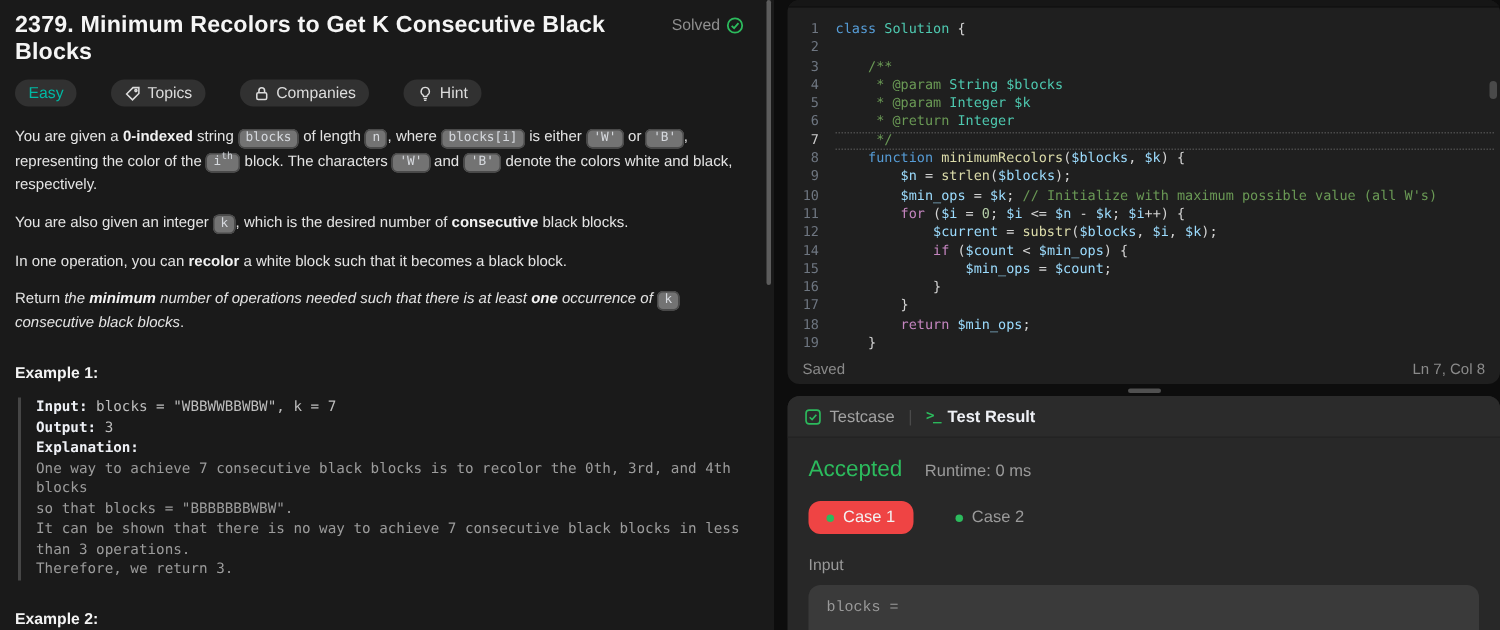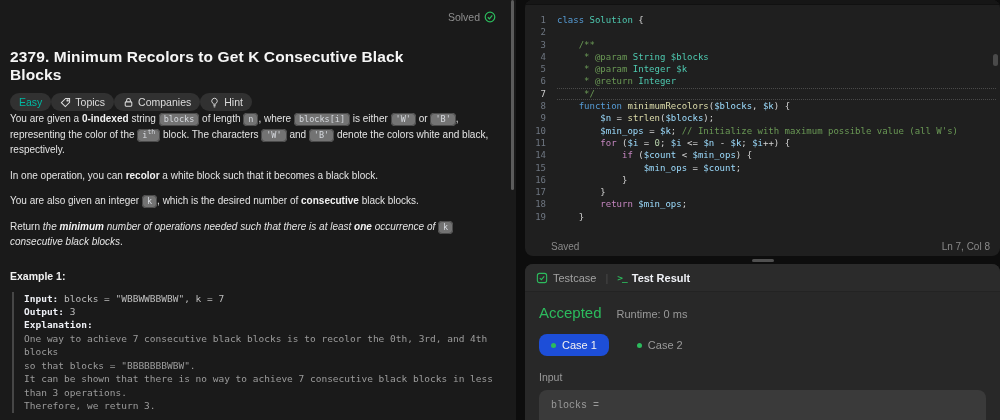--- a/index.html
+++ b/index.html
@@ -4,23 +4,23 @@
 <style>
   * { margin:0; padding:0; box-sizing:border-box; }
   html,body { width:1000px; height:420px; overflow:hidden; }
   body { background:#0d0d0d; font-family:"Liberation Sans", sans-serif; }
   .app { display:flex; width:1000px; height:420px; }
 
   
   .left { width:516px; background:#1a1a1a; padding:8px 14px 0 10px; position:relative; overflow:hidden; }
   .left-scrollbar { position:absolute; right:2px; top:0; width:3px; height:190px; background:#5c5c5c; border-radius:2px; }
   .title-row { display:flex; align-items:flex-start; margin-bottom:9px; }
-  .title { font-size:15.5px; font-weight:bold; color:#f5f5f5; letter-spacing:.1px; flex:1; padding-right:8px;margin-top:40px; }
+  .title { font-size:15.5px; font-weight:bold; color:#f5f5f5; letter-spacing:.1px; flex:1; padding-right:8px; }
   .solved { display:flex; align-items:flex-end; gap:4px; color:#8f8f8f; font-size:10.5px; margin-top:3px; margin-right:6px; white-space:nowrap; }
-  .tags-row { display:flex; gap:0; }
+  .tags-row { display:flex; gap:23px; margin-bottom:13px; }
   .pill { display:inline-flex; align-items:center; gap:4px; background:#313131; border-radius:10px; padding:3px 9px; font-size:10.5px; color:#dcdcdc; cursor:pointer; }
   .pill.easy { color:#00b8a3; }
   .pill svg { display:block; }
 
   .para { font-size:10px; line-height:1.55; color:#e4e4e4; margin-bottom:10px; }
   .seg-b { font-weight:bold; color:#f2f2f2; }
   .seg-i { font-style:italic; }
   .seg-bi { font-style:italic; font-weight:bold; color:#f2f2f2; }
   .chip { font-family:"DejaVu Sans Mono", monospace; font-size:8.5px; background:#737373; border:1px solid #4a4a4a; border-radius:4px; padding:0 4px 1px 4px; color:#d6d9de; white-space:nowrap; }
   .chip sup { font-size:6.5px; }
@@ -42,41 +42,41 @@
   .gutter { width:32px; padding-right:11px; text-align:right; color:#6e7681; flex:none; }
   .code-row.active .gutter { color:#cccccc; }
   .code-text { flex:1; white-space:pre; position:relative; color:#d4d4d4; }
   .code-row.active .code-text::before, .code-row.active .code-text::after { content:""; position:absolute; left:0; right:4px; border-top:1px dotted #4a4a4a; }
   .code-row.active .code-text::before { top:0; }
   .code-row.active .code-text::after { bottom:0; }
   .tk-k { color:#569cd6; } .tk-c { color:#c586c0; } .tk-t { color:#4ec9b0; }
   .tk-cm { color:#6a9955; } .tk-cmt { color:#4ec9b0; } .tk-v { color:#9cdcfe; }
   .tk-f { color:#dcdcaa; } .tk-n { color:#b5cea8; } .tk-s { color:#ce9178; } .tk-p { color:#d4d4d4; }
   .editor-scrollthumb { position:absolute; right:2px; top:54px; width:5px; height:12px; background:#4a4a4a; border-radius:3px; }
-  .statusbar { position:absolute; bottom:4px; left:26px; right:10px; display:flex; justify-content:space-between; font-size:10px; color:#8a8a8a; }
+  .statusbar { position:absolute; bottom:4px; left:10px; right:10px; display:flex; justify-content:space-between; font-size:10px; color:#8a8a8a; }
 
   
   .gap { height:8px; display:flex; align-items:center; justify-content:center; }
   .handle { width:22px; height:3px; border-radius:2px; background:#505050; cursor:row-resize; }
 
   
   .tc { flex:1; background:#282828; border-radius:8px 8px 0 0; overflow:hidden; display:flex; flex-direction:column; }
   .tc-header { height:28px; background:#2b2b2b; border-bottom:1px solid #232323; display:flex; align-items:center; padding:0 11px; flex:none; }
   .tc-tab { display:flex; align-items:center; gap:5px; font-size:11px; cursor:pointer; }
   .tc-tab.inactive { color:#a3a3a3; }
   .tc-tab.active { color:#eff1f6; font-weight:bold; }
   .tc-sep { color:#4a4a4a; margin:0 9px; font-size:11px; }
   .term-icon { font-family:"DejaVu Sans Mono", monospace; font-size:9.5px; font-weight:bold; color:#2cbb5d; letter-spacing:-1px; }
   .tc-body { padding:12px 14px 0 14px; }
   .result-row { display:flex; align-items:baseline; gap:15px; }
   .accepted { font-size:15px; font-weight:500; color:#2cbb5d; }
   .runtime { font-size:11px; color:#9a9a9a; }
   .case-row { display:flex; align-items:center; gap:16px; margin-top:13px; }
   .case-pill { display:flex; align-items:center; gap:6px; font-size:11px; color:#9a9a9a; padding:5px 12px; border-radius:8px; cursor:pointer; }
-  .case-pill.active { background:#1d4ed8; color:#f2f2f2; font-weight:500; }
+  .case-pill.active { background:#ef4444; color:#f2f2f2; font-weight:500; }
   .case-dot { width:5px; height:5px; border-radius:50%; background:#2cbb5d; }
   .input-label { font-size:10.5px; color:#9a9a9a; margin-top:15px; }
   .input-box { margin-top:7px; background:#3a3a3a; border-radius:8px; padding:10px 12px; height:64px; cursor:text; }
   .input-field-name { font-family:Liberation Mono, monospace; font-size:10px; color:#9a9a9a; }
   .input-field-value { font-family:"DejaVu Sans Mono", monospace; font-size:12.5px; font-weight:bold; color:#f5f5f5; margin-top:7px; }
 </style>
 </head>
 <body>
 
 <div class="app">
@@ -115,22 +115,22 @@
         <svg width="11" height="11" viewBox="0 0 14 14" fill="none" stroke="#dcdcdc" stroke-width="1.2">
             <path d="M7 1.6 a3.5 3.5 0 0 1 2.1 6.3 c-.5.4-.7.8-.7 1.3 h-2.8 c0-.5-.2-.9-.7-1.3 A3.5 3.5 0 0 1 7 1.6 Z"></path>
             <path d="M5.6 11 h2.8 M6 12.6 h2"></path>
           </svg>
         <span>Hint</span>
       </span>
     </div>
 
     <div>
         <div class="para"><span class="seg-p">You are given a </span><span class="seg-b">0-indexed</span><span class="seg-p"> string </span><code class="chip">blocks</code><span class="seg-p"> of length </span><code class="chip">n</code><span class="seg-p">, where </span><code class="chip">blocks[i]</code><span class="seg-p"> is either </span><code class="chip">'W'</code><span class="seg-p"> or </span><code class="chip">'B'</code><span class="seg-p">, representing the color of the </span><code class="chip">i<sup>th</sup></code><span class="seg-p"> block. The characters </span><code class="chip">'W'</code><span class="seg-p"> and </span><code class="chip">'B'</code><span class="seg-p"> denote the colors white and black, respectively.</span></div>
+        <div class="para"><span class="seg-p">You are also given an integer </span><code class="chip">k</code><span class="seg-p">, which is the desired number of </span><span class="seg-b">consecutive</span><span class="seg-p"> black blocks.</span></div>
         <div class="para"><span class="seg-p">In one operation, you can </span><span class="seg-b">recolor</span><span class="seg-p"> a white block such that it becomes a black block.</span></div>
-        <div class="para"><span class="seg-p">You are also given an integer </span><code class="chip">k</code><span class="seg-p">, which is the desired number of </span><span class="seg-b">consecutive</span><span class="seg-p"> black blocks.</span></div>
         <div class="para"><span class="seg-p">Return </span><span class="seg-i">the </span><span class="seg-bi">minimum</span><span class="seg-i"> number of operations needed such that there is at least </span><span class="seg-bi">one</span><span class="seg-i"> occurrence of </span><code class="chip">k</code><span class="seg-i"> consecutive black blocks</span><span class="seg-p">.</span></div>
       </div>
     <div>
         <div class="ex-heading">Example 1:</div>
         <div class="ex-block"><div class="ex-line"><span class="ex-b">Input: </span><span class="ex-m">blocks = "WBBWWBBWBW", k = 7</span></div><div class="ex-line"><span class="ex-b">Output: </span><span class="ex-m">3</span></div><div class="ex-line"><span class="ex-b">Explanation: </span></div><div class="ex-line"><span class="ex-d">One way to achieve 7 consecutive black blocks is to recolor the 0th, 3rd, and 4th blocks</span></div><div class="ex-line"><span class="ex-d">so that blocks = "BBBBBBBWBW".</span></div><div class="ex-line"><span class="ex-d">It can be shown that there is no way to achieve 7 consecutive black blocks in less than 3 operations.</span></div><div class="ex-line"><span class="ex-d">Therefore, we return 3.</span></div></div>
         <div class="ex-heading">Example 2:</div>
       </div>
 
     <div class="left-scrollbar"></div>
   </div>
@@ -176,20 +176,24 @@
             <span class="gutter">9</span>
             <span class="code-text"><span class="tk-p">        </span><span class="tk-v">$n</span><span class="tk-p"> = </span><span class="tk-f">strlen</span><span class="tk-p">(</span><span class="tk-v">$blocks</span><span class="tk-p">);</span></span>
           </div>
           <div class="code-row">
             <span class="gutter">10</span>
             <span class="code-text"><span class="tk-p">        </span><span class="tk-v">$min_ops</span><span class="tk-p"> = </span><span class="tk-v">$k</span><span class="tk-p">; </span><span class="tk-cm">// Initialize with maximum possible value (all W's)</span></span>
           </div>
           <div class="code-row">
             <span class="gutter">11</span>
             <span class="code-text"><span class="tk-p">        </span><span class="tk-c">for</span><span class="tk-p"> (</span><span class="tk-v">$i</span><span class="tk-p"> = </span><span class="tk-n">0</span><span class="tk-p">; </span><span class="tk-v">$i</span><span class="tk-p"> &lt;= </span><span class="tk-v">$n</span><span class="tk-p"> - </span><span class="tk-v">$k</span><span class="tk-p">; </span><span class="tk-v">$i</span><span class="tk-p">++) {</span></span>
+          </div>
+          <div class="code-row">
+            <span class="gutter">12</span>
+            <span class="code-text"><span class="tk-p">            </span><span class="tk-v">$current</span><span class="tk-p"> = </span><span class="tk-f">substr</span><span class="tk-p">(</span><span class="tk-v">$blocks</span><span class="tk-p">, </span><span class="tk-v">$i</span><span class="tk-p">, </span><span class="tk-v">$k</span><span class="tk-p">);</span></span>
           </div>
           <div class="code-row">
             <span class="gutter">14</span>
             <span class="code-text"><span class="tk-p">            </span><span class="tk-c">if</span><span class="tk-p"> (</span><span class="tk-v">$count</span><span class="tk-p"> &lt; </span><span class="tk-v">$min_ops</span><span class="tk-p">) {</span></span>
           </div>
           <div class="code-row">
             <span class="gutter">15</span>
             <span class="code-text"><span class="tk-p">                </span><span class="tk-v">$min_ops</span><span class="tk-p"> = </span><span class="tk-v">$count</span><span class="tk-p">;</span></span>
           </div>
           <div class="code-row">

